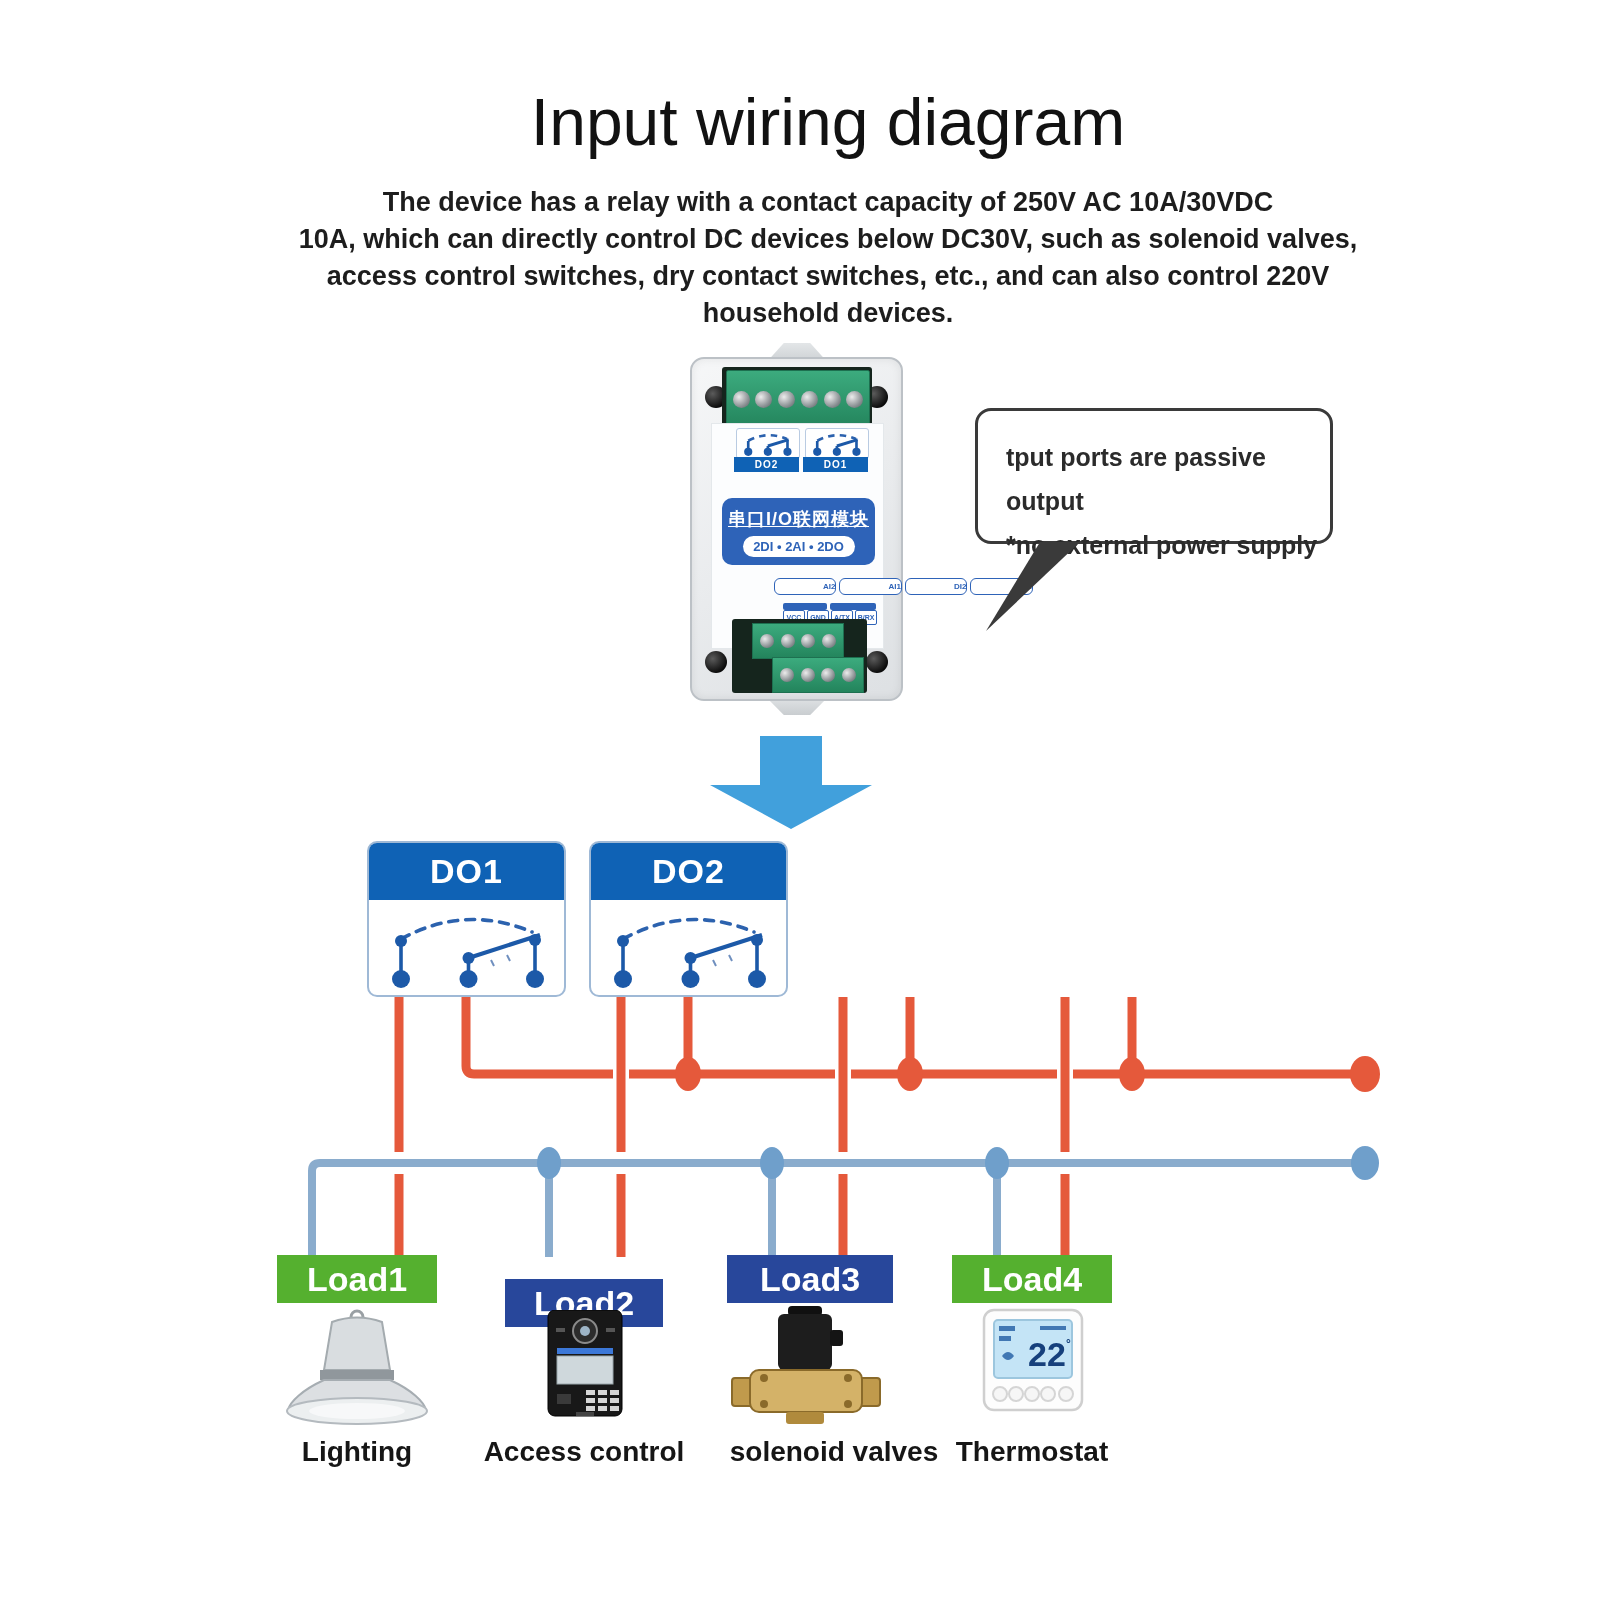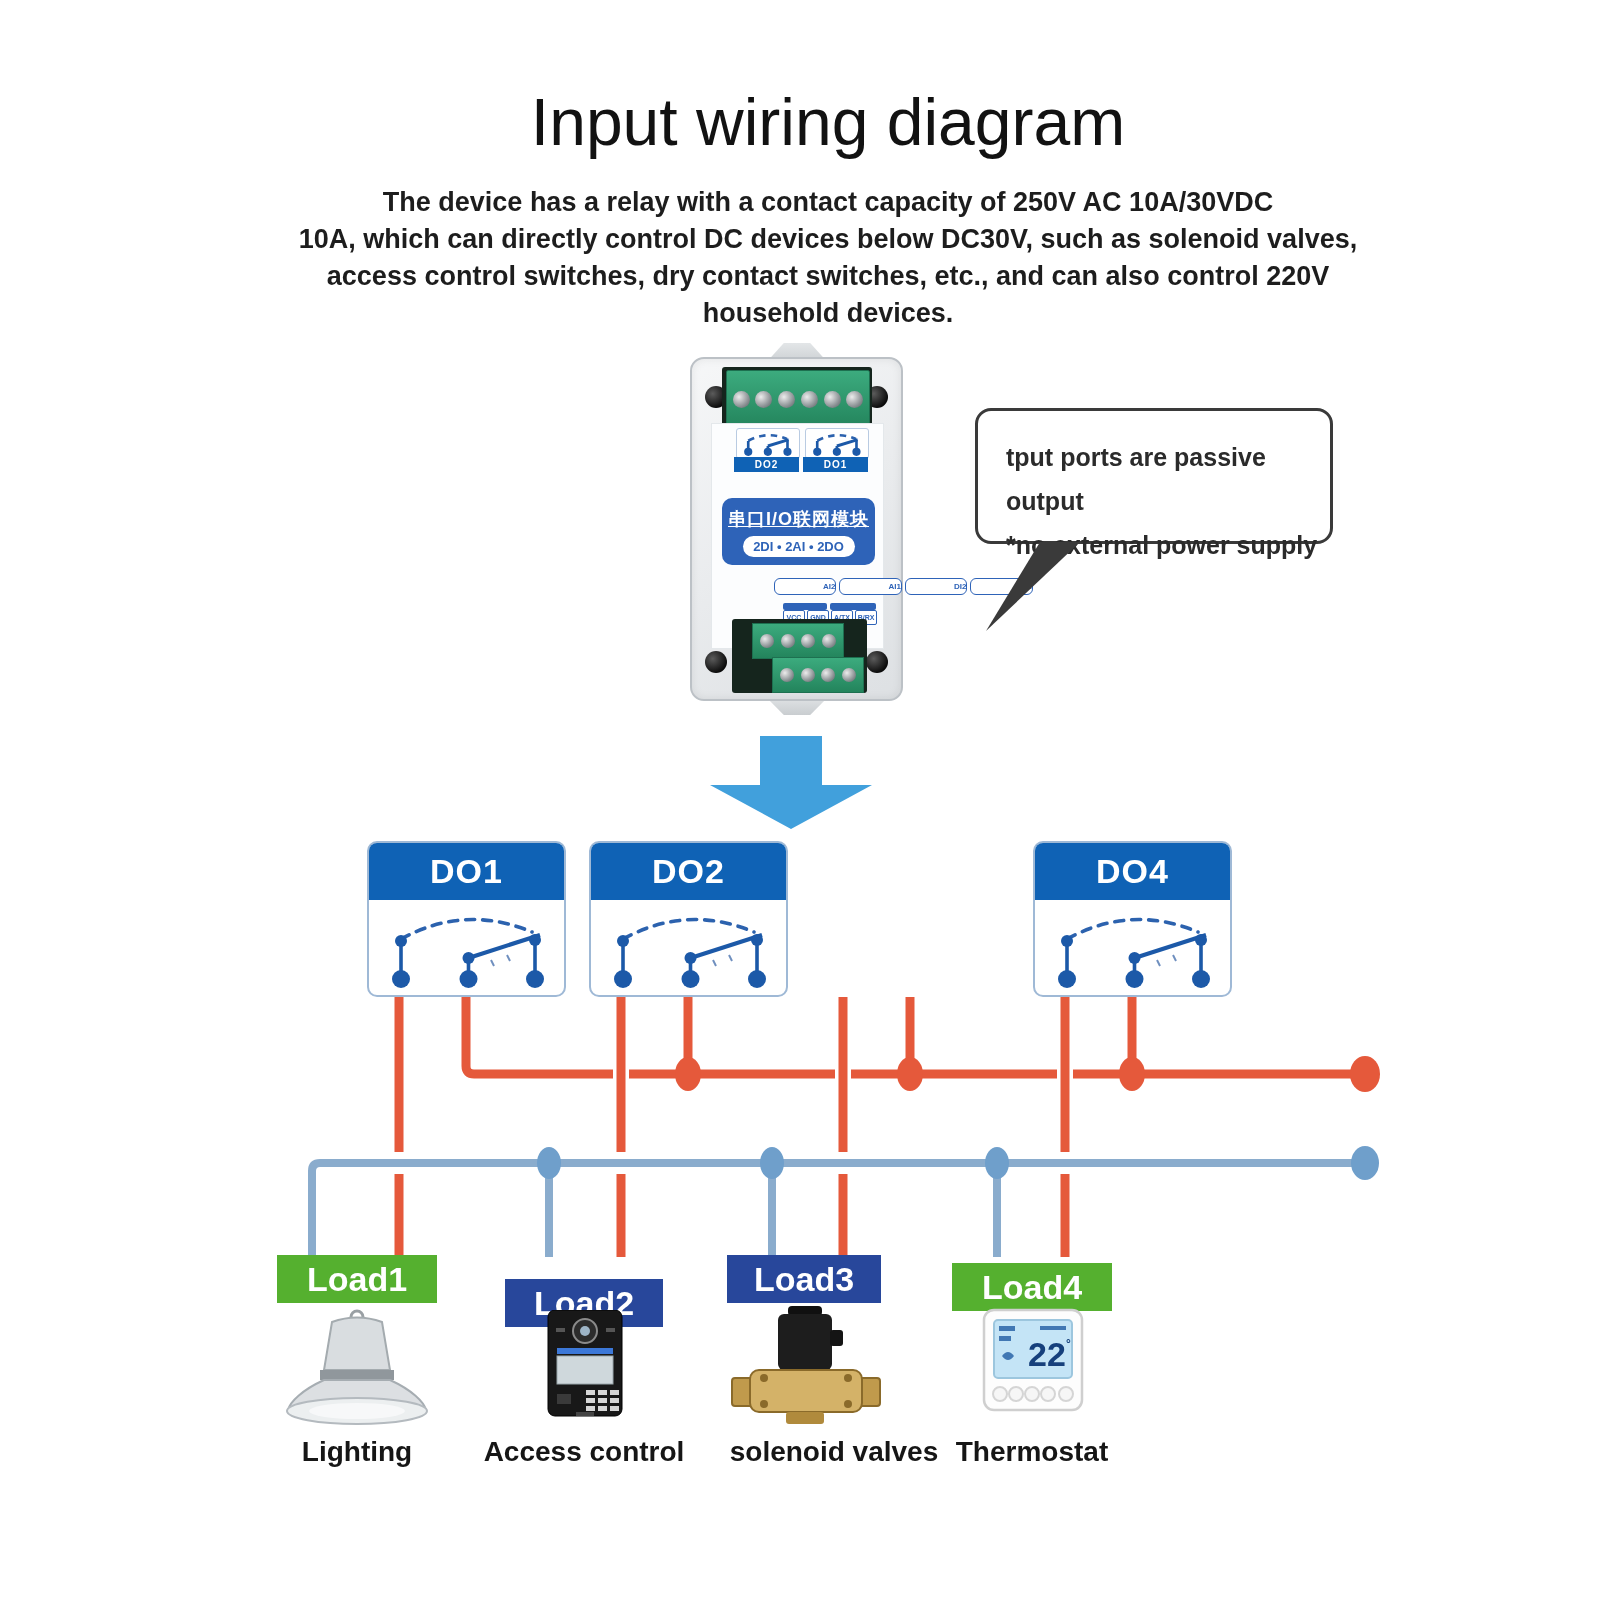--- a/index.html
+++ b/index.html
@@ -214,38 +214,20 @@
       <line x1="122" y1="60" x2="125" y2="66" stroke="#6f8fbf" stroke-width="2"></line>
       <line x1="138" y1="55" x2="141" y2="61" stroke="#6f8fbf" stroke-width="2"></line>
       <circle cx="32" cy="41" r="6" fill="#1c59a8"></circle>
         <circle cx="99.5" cy="58" r="6" fill="#1c59a8"></circle>
         <circle cx="166" cy="40" r="6" fill="#1c59a8"></circle>
       <circle cx="32" cy="79" r="9" fill="#1c59a8"></circle>
         <circle cx="99.5" cy="79" r="9" fill="#1c59a8"></circle>
         <circle cx="166" cy="79" r="9" fill="#1c59a8"></circle>
     </svg>
   </div>
-  <div class="abs relay-box" style="left:1033px;">
-    <div class="relay-head">DO4</div>
-    <svg width="199" height="99" viewBox="0 0 199 99">
-      <path d="M32,39 Q96,4 163,32" fill="none" stroke="#2c62ae" stroke-width="3.6" stroke-linecap="round" stroke-dasharray="9 8"></path>
-      <line x1="32" y1="79" x2="32" y2="41" stroke="#1c59a8" stroke-width="3.6"></line>
-      <line x1="99.5" y1="79" x2="99.5" y2="58" stroke="#1c59a8" stroke-width="3.6"></line>
-      <line x1="166" y1="79" x2="166" y2="40" stroke="#1c59a8" stroke-width="3.6"></line>
-      <line x1="99.5" y1="58" x2="171" y2="35" stroke="#1c59a8" stroke-width="4.2"></line>
-      <line x1="122" y1="60" x2="125" y2="66" stroke="#6f8fbf" stroke-width="2"></line>
-      <line x1="138" y1="55" x2="141" y2="61" stroke="#6f8fbf" stroke-width="2"></line>
-      <circle cx="32" cy="41" r="6" fill="#1c59a8"></circle>
-        <circle cx="99.5" cy="58" r="6" fill="#1c59a8"></circle>
-        <circle cx="166" cy="40" r="6" fill="#1c59a8"></circle>
-      <circle cx="32" cy="79" r="9" fill="#1c59a8"></circle>
-        <circle cx="99.5" cy="79" r="9" fill="#1c59a8"></circle>
-        <circle cx="166" cy="79" r="9" fill="#1c59a8"></circle>
-    </svg>
-  </div>
 
   <svg class="abs" style="left:0;top:0;" width="1600" height="1600">
 
     <g stroke="#e5593b" stroke-width="9" fill="none">
       <path d="M466,997 V1066 Q466,1074 474,1074 H613"></path>
       <path d="M629,1074 H835"></path>
       <path d="M851,1074 H1057"></path>
       <path d="M1073,1074 H1358"></path>
       <path d="M688,997 V1074"></path>
       <path d="M910,997 V1074"></path>
@@ -271,22 +253,22 @@
     <g fill="#6f9fcb">
       <ellipse cx="549" cy="1163" rx="12" ry="16"></ellipse>
       <ellipse cx="772" cy="1163" rx="12" ry="16"></ellipse>
       <ellipse cx="997" cy="1163" rx="12" ry="16"></ellipse>
       <ellipse cx="1365" cy="1163" rx="14" ry="17"></ellipse>
     </g>
   </svg>
 
   <div class="abs load-box load-green" style="left:277px;width:160px;">Load1</div>
   <div class="abs load-box load-navy" style="left:505px;width:158px;margin-top:24px;">Load2</div>
-  <div class="abs load-box load-navy" style="left:727px;width:154px;">Load3</div>
-  <div class="abs load-box load-green" style="left:952px;width:160px;margin-top:8px;">Load4</div>
+  <div class="abs load-box load-navy" style="left:727px;width:166px;">Load3</div>
+  <div class="abs load-box load-green" style="left:952px;width:160px;">Load4</div>
 
   <svg class="abs" style="left:272px;top:1308px;" width="170" height="124">
     <circle cx="85" cy="9" r="6" fill="none" stroke="#9aa0a4" stroke-width="3"></circle>
     <path d="M60,14 Q85,5 110,14 L118,62 L52,62 Z" fill="#d9dde0" stroke="#a4abaf" stroke-width="2"></path>
     <rect x="48" y="62" width="74" height="10" fill="#90979c"></rect>
     <path d="M52,72 C30,82 18,94 16,102 L154,102 C152,94 140,82 118,72 Z" fill="#dcdfe2" stroke="#a6adb2" stroke-width="2"></path>
     <ellipse cx="85" cy="103" rx="70" ry="13" fill="#eceff0" stroke="#b4babf" stroke-width="2"></ellipse>
     <ellipse cx="85" cy="103" rx="48" ry="8" fill="#f7f8f9"></ellipse>
   </svg>
   <svg class="abs" style="left:524px;top:1310px;" width="120" height="118">

